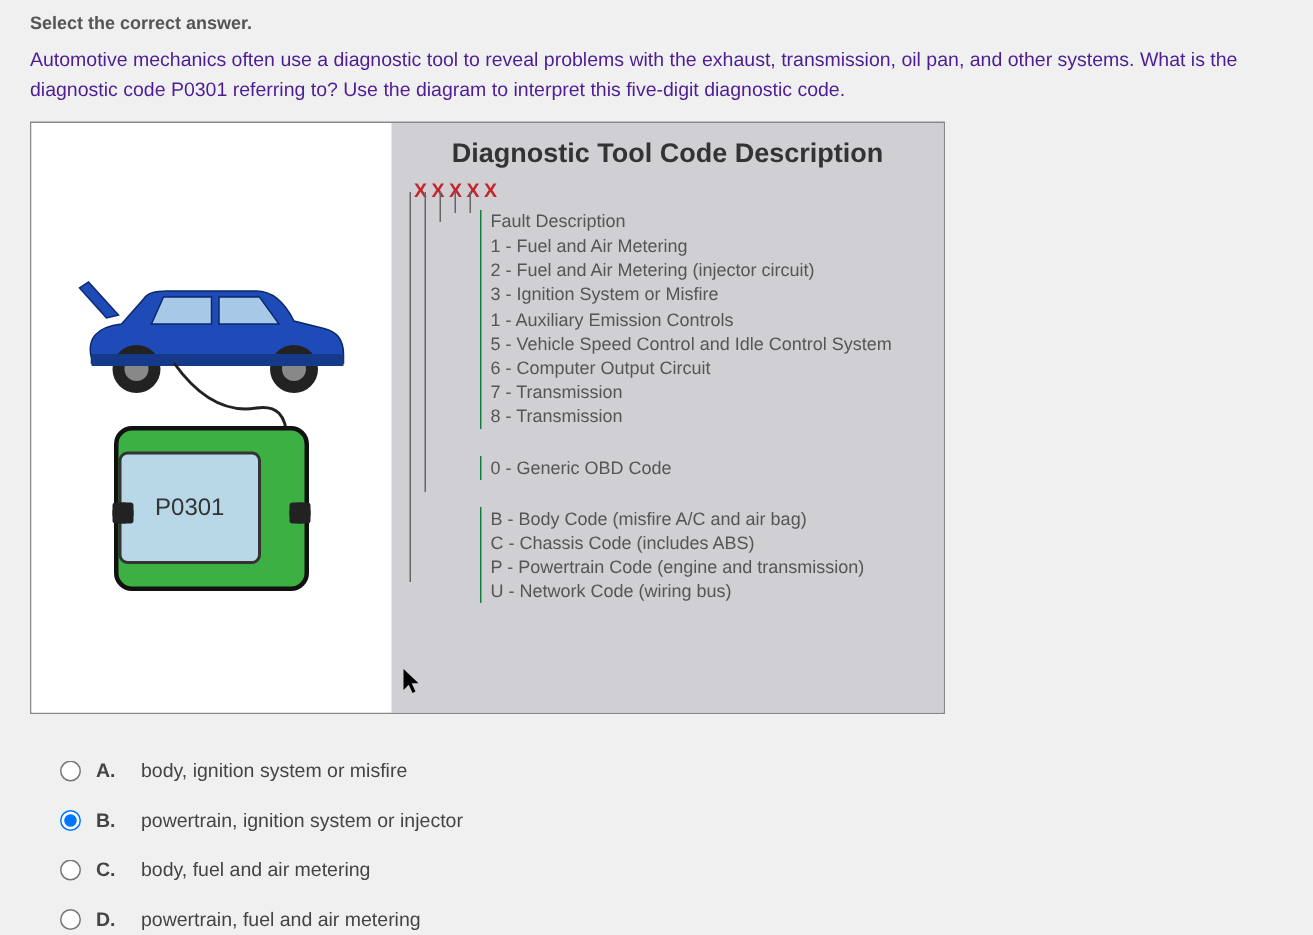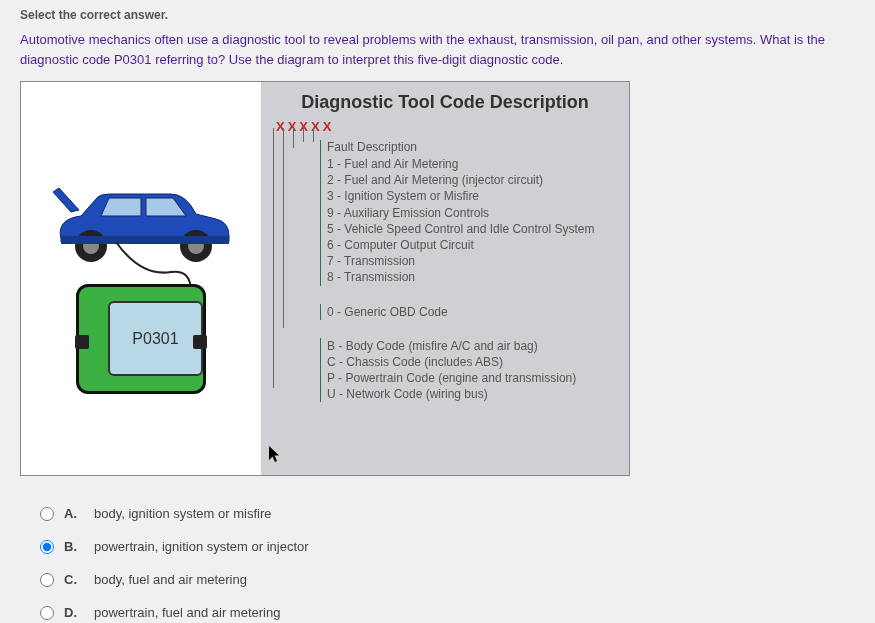--- a/index.html
+++ b/index.html
@@ -85,21 +85,21 @@
     .device {
       width: 130px;
       height: 110px;
       background: #3cb043;
       border: 3px solid #111;
       border-radius: 12px;
       position:relative;
       margin-top:10px;
       display:flex;
       align-items:center;
-      justify-content:flex-end;
+      justify-content:flex-start;
     }
     .device .screen {
       width: 95px;
       height: 75px;
       background: #b8d8e8;
       border: 2px solid #333;
       border-radius: 6px;
       display:flex;
       align-items:center;
       justify-content:center;
@@ -206,21 +206,21 @@
       <div class="stem" style="left:30px; height:14px;"></div>
       <div class="stem" style="left:40px; height:14px;"></div>
     </div>
 
     <div class="tree">
       <div class="group" style="margin-left:48px;">
         <div class="group-header">Fault Description</div>
         <div class="group-item">1 - Fuel and Air Metering</div>
         <div class="group-item">2 - Fuel and Air Metering (injector circuit)</div>
         <div class="group-item">3 - Ignition System or Misfire</div>
-        <div class="group-item">9 - Auxiliary Emission Controls</div>
+        <div class="group-item">1 - Auxiliary Emission Controls</div>
         <div class="group-item">5 - Vehicle Speed Control and Idle Control System</div>
         <div class="group-item">6 - Computer Output Circuit</div>
         <div class="group-item">7 - Transmission</div>
         <div class="group-item">8 - Transmission</div>
       </div>
       <div class="group" style="margin-left:48px; margin-top:18px;">
         <div class="group-item">0 - Generic OBD Code</div>
       </div>
       <div class="group" style="margin-left:48px; margin-top:18px;">
         <div class="group-item">B - Body Code (misfire A/C and air bag)</div>

